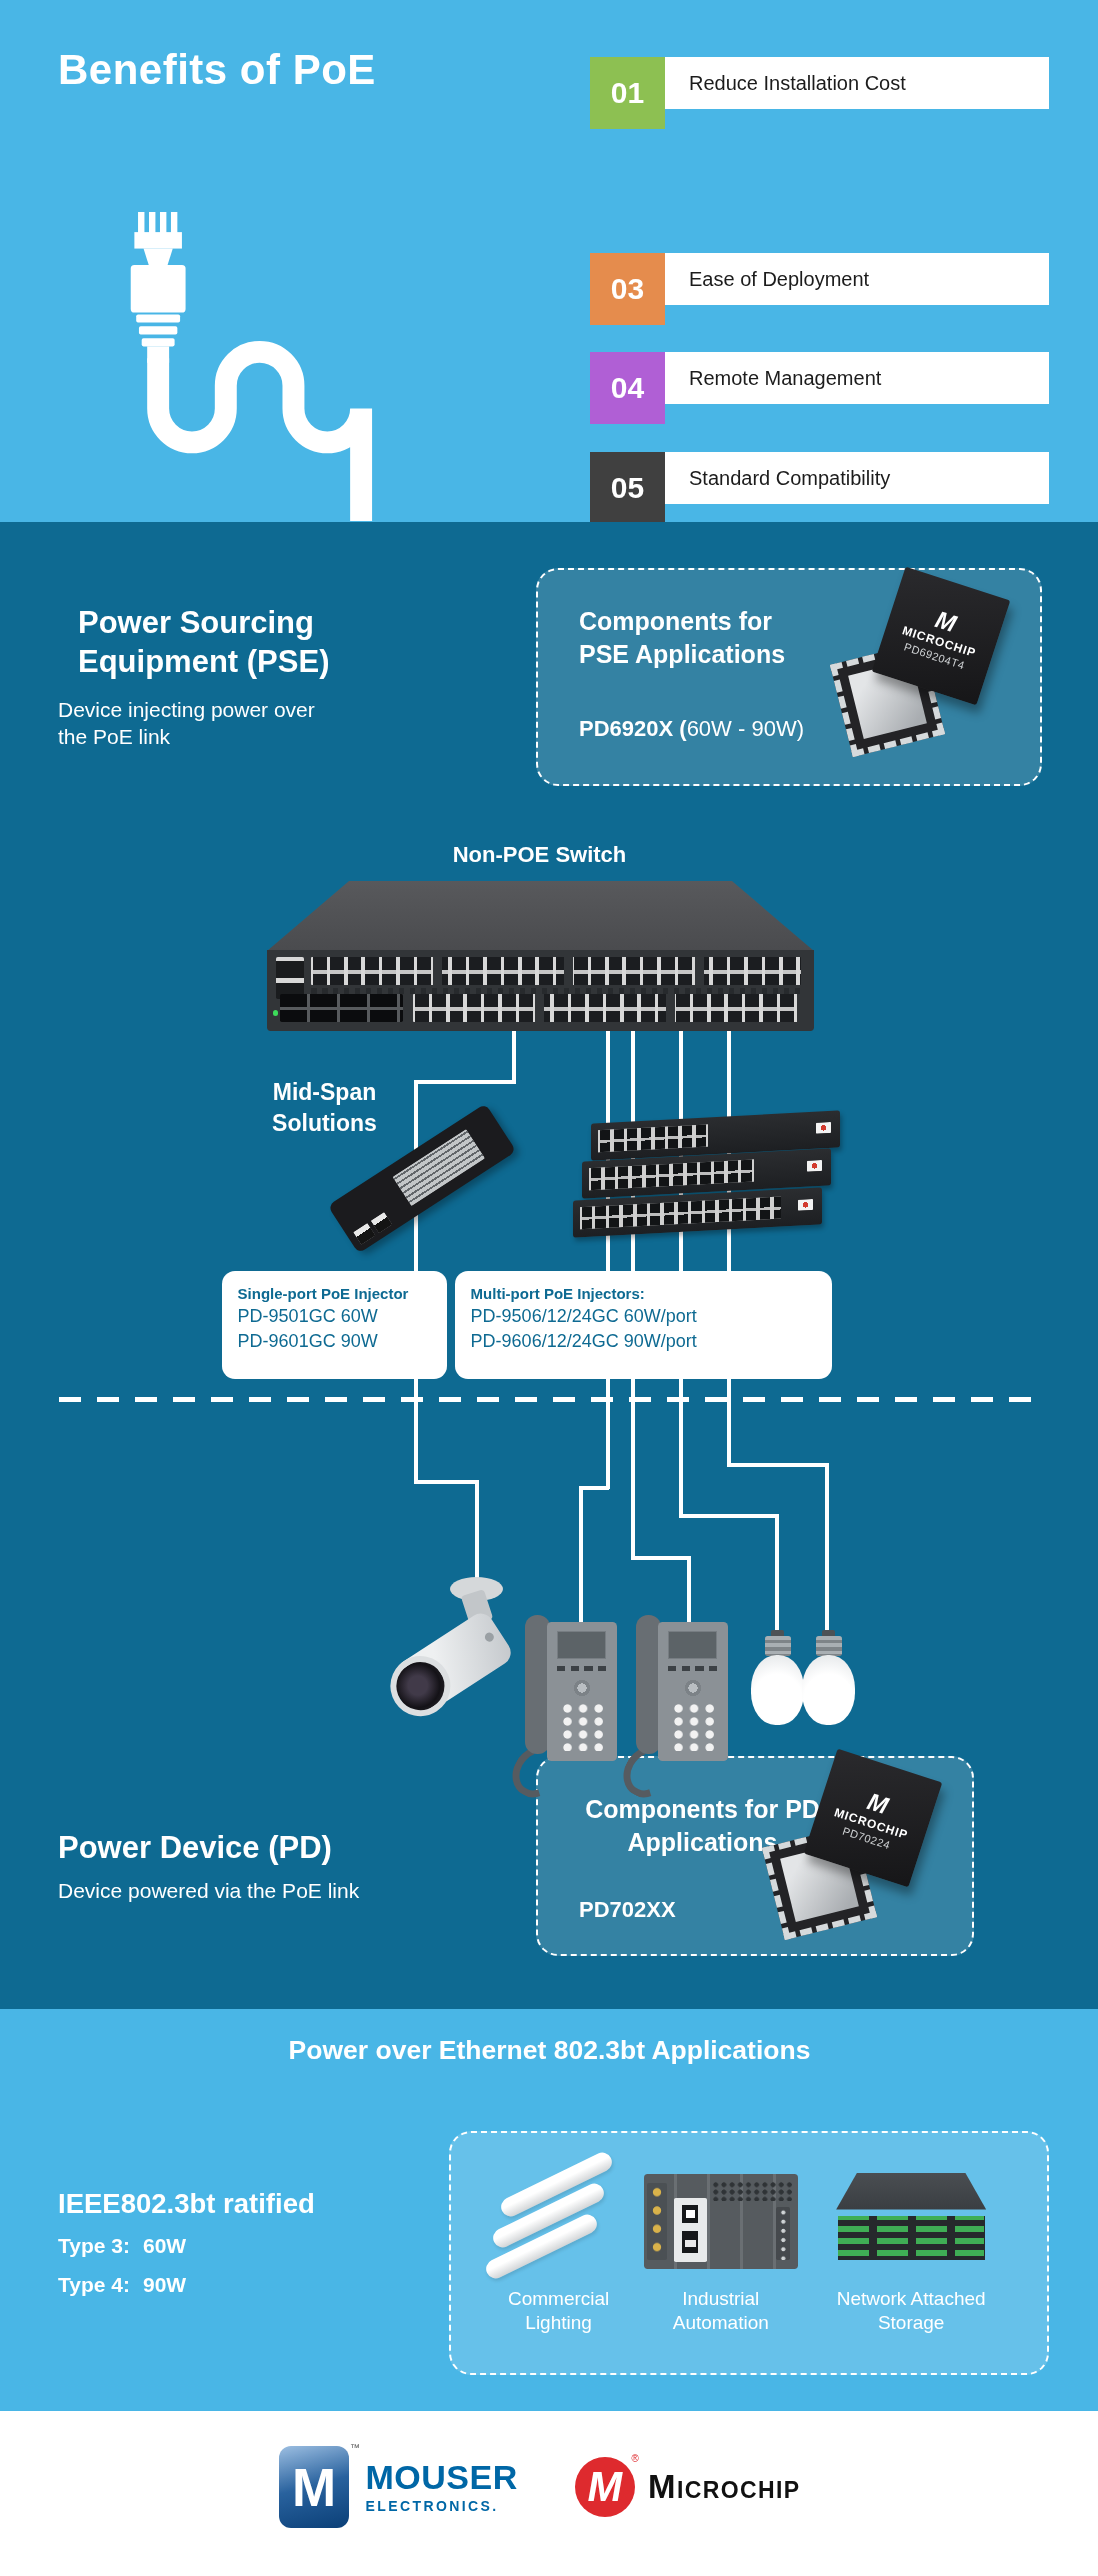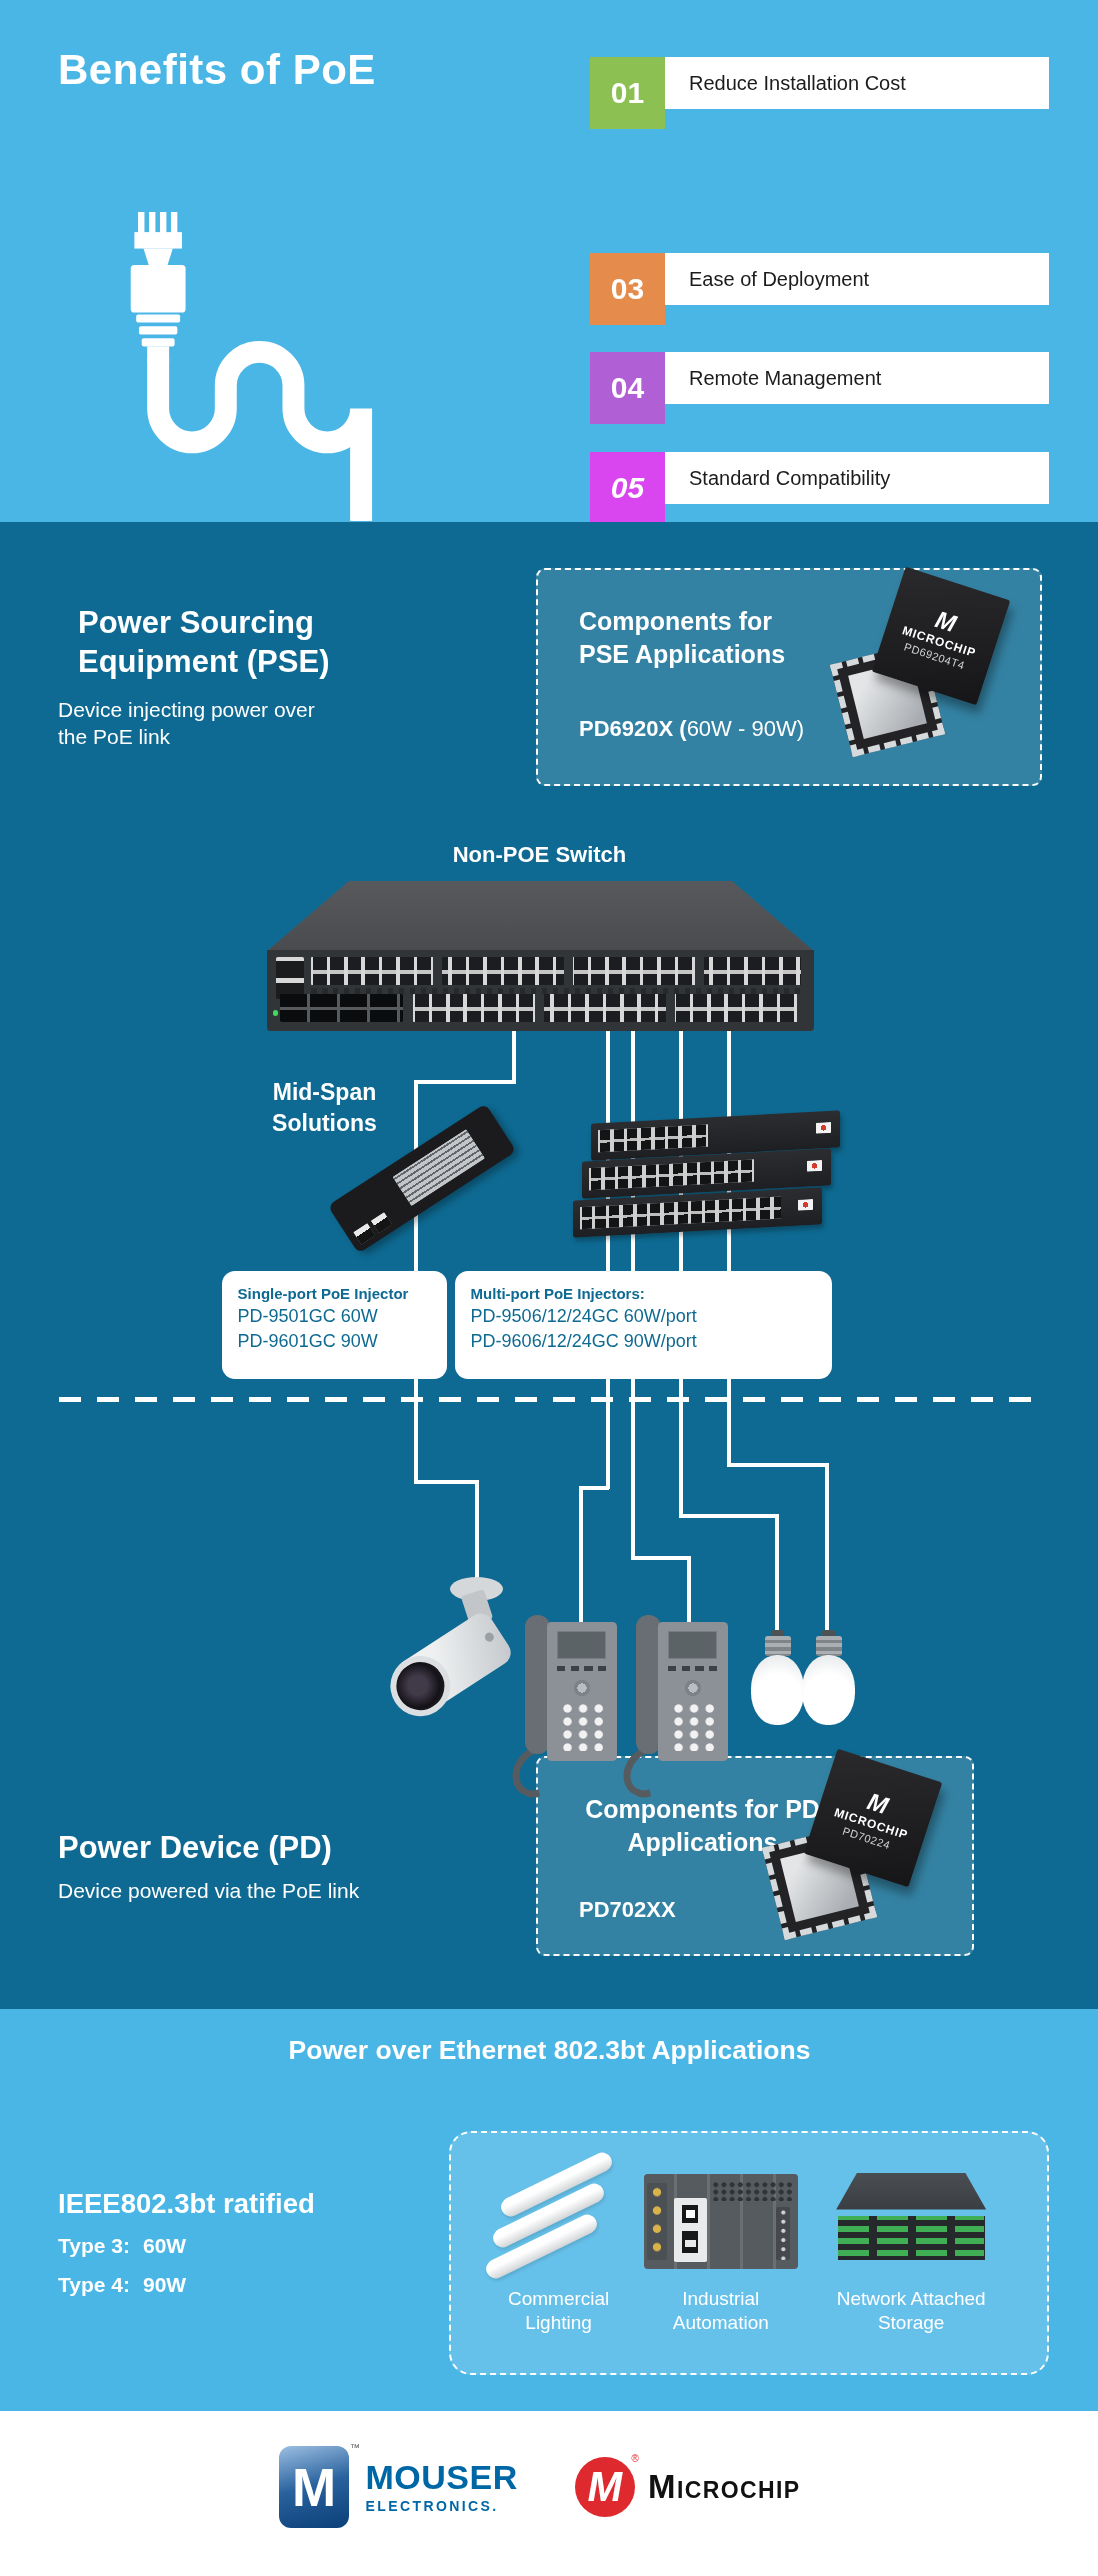--- a/index.html
+++ b/index.html
@@ -20,21 +20,21 @@
   .benefit-row { position:absolute; left:590px; width:459px; height:52px; display:flex; }
   .benefit-num { width:75px; height:72px; flex:0 0 75px; color:#fff; font-size:30px; font-weight:700;
                  display:flex; align-items:center; justify-content:center; }
   .benefit-bar { flex:1; background:#fff; display:flex; align-items:center; padding-left:24px;
                  color:#1c1c1c; font-size:20px; }
 
   
   .sec-dark .h2 { position:absolute; color:#fff; font-size:31px; font-weight:700; line-height:1.25; }
   .sec-dark .sub { position:absolute; color:#fff; font-size:21px; font-weight:300; line-height:1.3; }
 
-  .dash-box { position:absolute; border:2.7px dashed #fff; border-radius:9px; background:rgba(255,255,255,.16); }
+  .dash-box { position:absolute; border:2.7px dashed #fff; border-radius:22px; background:rgba(255,255,255,.16); }
   .dash-box .box-title { position:absolute; left:41px; top:35px; width:247px; color:#fff; font-size:25px; font-weight:700; line-height:1.3; }
   .dash-box .box-part  { position:absolute; left:41px; color:#fff; font-size:22px; }
   .box-part b { font-weight:700; }
   .box-part span.lt { font-weight:300; }
 
   
   .chip-wrap  { position:absolute; right:14.6px; top:9.2px; width:196px; height:196px; }
   .chip-back  { position:absolute; left:11px; top:73px; width:95px; height:95px; transform:rotate(-14deg);
                 background:#232326; border:6.4px dashed #d6dadc; }
   .chip-pad   { position:absolute; left:9.2px; top:9.2px; right:9.2px; bottom:9.2px;
@@ -231,21 +231,21 @@
     </div>
     <div class="benefit-row" style="top:253px">
       <div class="benefit-num" style="background: rgb(229, 140, 77);">03</div>
       <div class="benefit-bar">Ease of Deployment</div>
     </div>
     <div class="benefit-row" style="top:352px">
       <div class="benefit-num" style="background: rgb(176, 95, 213);">04</div>
       <div class="benefit-bar">Remote Management</div>
     </div>
     <div class="benefit-row" style="top:452px">
-      <div class="benefit-num" style="background: #d946ef; font-style: italic;">05</div>
+      <div class="benefit-num" style="background: #404040;">05</div>
       <div class="benefit-bar">Standard Compatibility</div>
     </div>
   </section>
 
   <section class="sec-dark">
 
     <div class="h2" style="left:58px; top:82px; width:339px;margin-left:20px;">Power Sourcing Equipment (PSE)</div>
     <div class="sub" style="left:58px; top:174px; width:275px;">Device injecting power over the PoE link</div>
 
     <div class="dash-box" style="left:536px; top:46px; width:506px; height:218px;">

